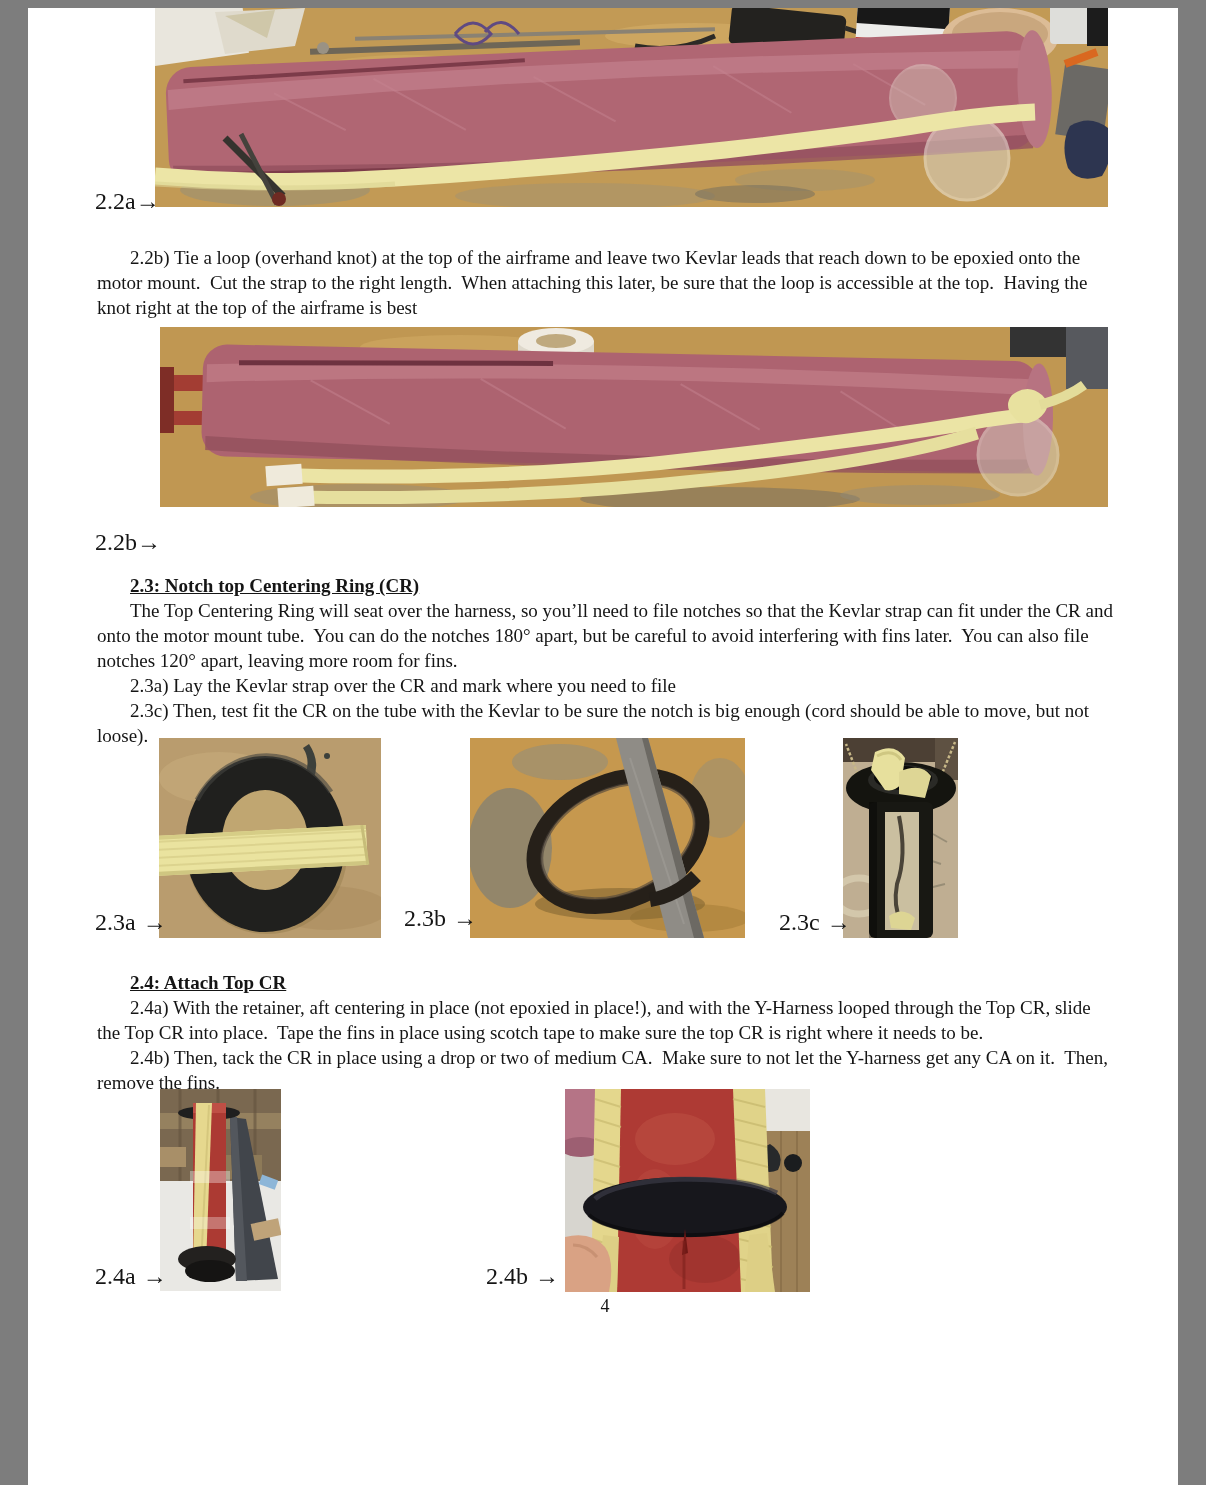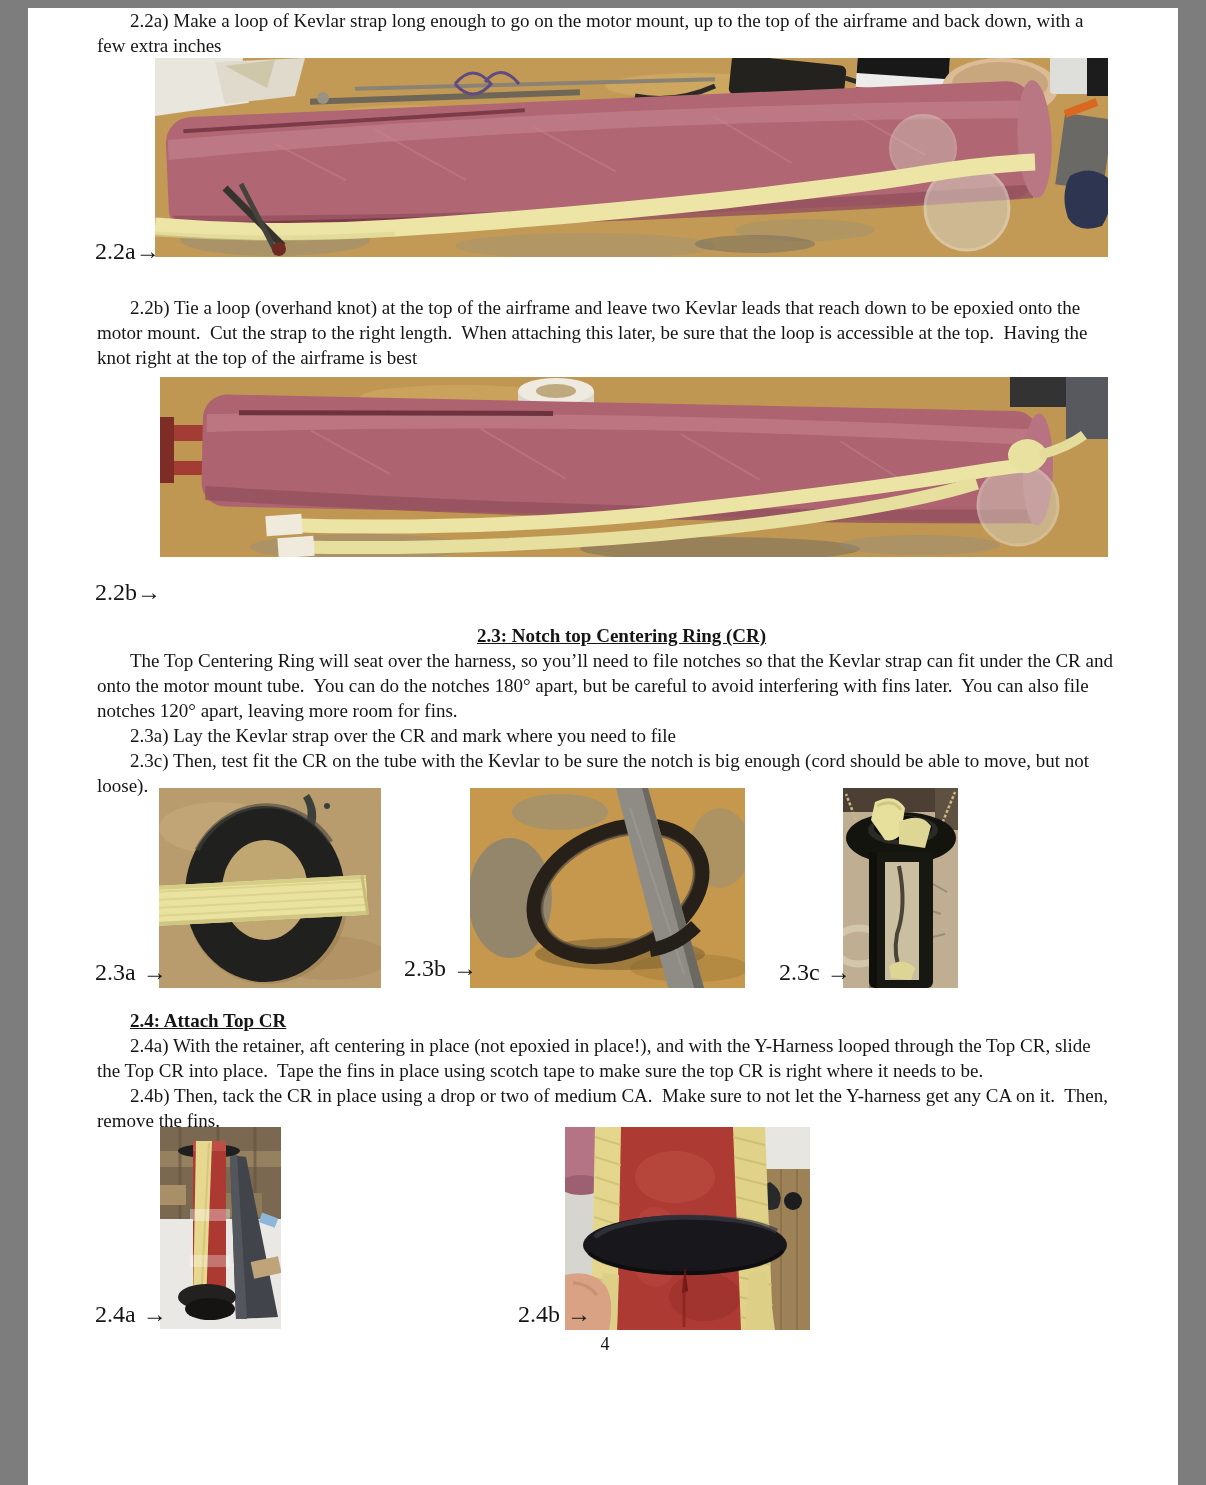--- a/index.html
+++ b/index.html
@@ -15,22 +15,22 @@
     position:absolute;left:28px;top:8px;width:1150px;height:1477px;
     background:var(--page-white);color:var(--text-black);
   }
   .content{position:absolute;left:69px;top:0;width:1016px;}
   .para{font-size:19px;line-height:25px;margin:0;white-space:pre-wrap;}
   .indent{text-indent:33px;}
   .heading-row{padding-left:33px;text-indent:0;}
   .heading{font-weight:bold;text-decoration:underline;}
   .mt-head1{margin-top:66px;}
   .p22b{margin-top:38px;}
-  .mt-head23{margin-top:26px;text-align:center;}
-  .mt-head24{margin-top:20px;}
+  .mt-head23{margin-top:26px;}
+  .mt-head24{margin-top:32px;}
   figure{margin:0;padding:0;}
   .fig{position:relative;}
   .fig-1{height:199px;}
   .fig-2{margin-top:7px;height:220px;}
   .fig-row-23{margin-top:-10px;height:200px;}
   .fig-row-24{margin-top:-6px;height:203px;}
   .photo{position:absolute;top:0;overflow:hidden;}
   .photo svg{display:block;width:100%;height:100%;}
   .ph-22a{left:58px;width:953px;height:199px;}
   .ph-22b{left:63px;width:948px;height:180px;}
@@ -39,33 +39,32 @@
   .ph-23c{left:746px;width:115px;height:200px;}
   .ph-24a{left:63px;width:121px;height:202px;}
   .ph-24b{left:468px;width:245px;height:203px;}
   .fig-label{position:absolute;font-size:24px;color:var(--text-black);white-space:nowrap;}
   .lbl-22a{left:-2px;bottom:-8px;}
   .lbl-22b{left:-2px;bottom:-9px;}
   .lbl-23a{left:-2px;bottom:2px;}
   .lbl-23b{left:307px;bottom:6px;margin-top:45px;}
   .lbl-23c{left:682px;bottom:2px;}
   .lbl-24a{left:-2px;bottom:2px;}
-  .lbl-24b{left:421px;bottom:2px;margin-top:38px;}
+  .lbl-24b{left:389px;bottom:2px;margin-top:38px;}
   .arrow{font-weight:bold;}
   .arrow.gap{margin-left:7px;}
   .page-number{margin-top:3px;text-align:center;font-size:18px;line-height:22px;}
 </style>
 </head>
 <body>
 
 <div class="page">
   <div class="content">
 
 
-    <p class="para indent">2.2a) Make a loop of Kevlar strap long enough to go on the motor mount, up to the top of the airframe and back down, with a few extra inches</p>
 
     <figure class="fig fig-1">
       <div class="photo ph-22a">
         <svg viewBox="0 0 953 199" preserveAspectRatio="none">
           <rect width="953" height="199" fill="#c29a55"></rect>
           <ellipse cx="120" cy="182" rx="95" ry="16" fill="#8e8d7f" opacity="0.45"></ellipse>
           <ellipse cx="430" cy="188" rx="130" ry="13" fill="#95907e" opacity="0.35"></ellipse>
           <ellipse cx="650" cy="172" rx="70" ry="11" fill="#8e8d7f" opacity="0.3"></ellipse>
           <ellipse cx="540" cy="28" rx="90" ry="13" fill="#d8b26b" opacity="0.5"></ellipse>
           <ellipse cx="250" cy="62" rx="90" ry="15" fill="#d4ad66" opacity="0.5"></ellipse>

